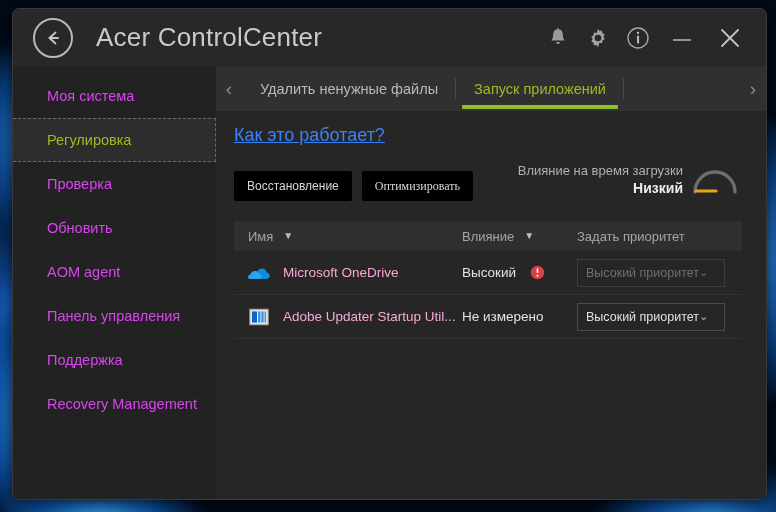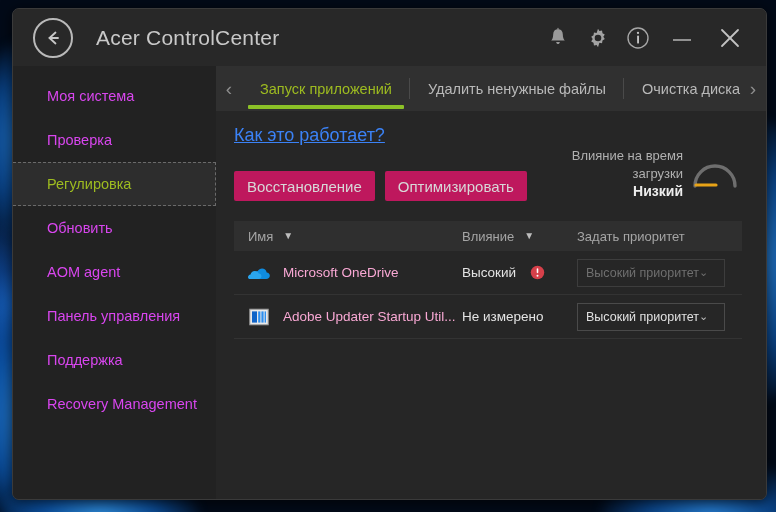--- a/index.html
+++ b/index.html
@@ -62,21 +62,21 @@
   .back-btn {
     width: 36px; height: 36px;
     border-radius: 50%;
     border: 2px solid #b9b9b9;
     display: flex; align-items: center; justify-content: center;
     flex: 0 0 36px;
     cursor: pointer;
   }
   .back-btn svg { display:block; }
   .app-title {
-    font-size: 21px;
+    font-size: 26px;
     color: #c9c9c9;
     margin-left: 23px;
     font-weight: 400;
     letter-spacing: .2px;
     white-space: nowrap;
   }
   .titlebar-spacer { flex: 1 1 auto; }
   .tb-icon {
     width: 40px; height: 44px;
     display: flex; align-items: center; justify-content: center;
@@ -189,31 +189,31 @@
     align-self: flex-start;
   }
 
   .actionrow {
     margin-top: 17px;
     display: flex;
     align-items: flex-end;
     height: 38px;
   }
   .btn {
-    background: #be185d;
+    background: #000000;
     color: #d8d8d8;
-    font-size: 15px;
+    font-size: 12px;
     border: none;
     border-radius: 2px;
     height: 30px;
     padding: 0 13px;
     cursor: pointer;
     font-family: "Liberation Sans", sans-serif;
   }
-  .btn + .btn { margin-left: 10px; }
+  .btn + .btn { margin-left: 10px; font-family: Liberation Serif, serif; }
   .gauge-wrap {
     margin-left: auto;
     display: flex;
     align-items: center;
     padding-right: 14px;
   }
   .gauge-text { text-align: right; line-height: 1.35; }
   .gauge-cap { font-size: 13px; color: #b0b0b0; }
   .gauge-val { font-size: 14px; color: #ededed; font-weight: bold; }
   .gauge-dial { margin-left: 7px; }
@@ -324,25 +324,25 @@
         </svg>
       </div>
     </div>
 
     <div class="body-split">
 
       <div class="sidebar">
         <div class="side-item">
           <span>Моя система</span>
         </div>
-        <div class="side-item">
-          <span>Проверка</span>
-        </div>
         <div class="side-item active">
           <span>Регулировка</span>
+        </div>
+        <div class="side-item">
+          <span>Проверка</span>
         </div>
         <div class="side-item">
           <span>Обновить</span>
         </div>
         <div class="side-item">
           <span>AOM agent</span>
         </div>
         <div class="side-item">
           <span>Панель управления</span>
         </div>
@@ -352,29 +352,26 @@
         <div class="side-item">
           <span>Recovery Management</span>
         </div>
       </div>
 
       <div class="main">
 
         <div class="tabstrip">
           <div class="tab-arrow">‹</div>
           <div class="tabs">
+            <div class="tab sep">
+              <span>Удалить ненужные файлы</span>
+            </div>
             <div class="tab active sep">
               <span>Запуск приложений</span>
               <span class="underline"></span>
-            </div>
-            <div class="tab sep">
-              <span>Удалить ненужные файлы</span>
-            </div>
-            <div class="tab">
-              <span>Очистка диска</span>
             </div>
           </div>
           <div class="tab-arrow">›</div>
         </div>
 
         <div class="content">
 
           <a class="howlink">Как это работает?</a>
 
           <div class="actionrow">

